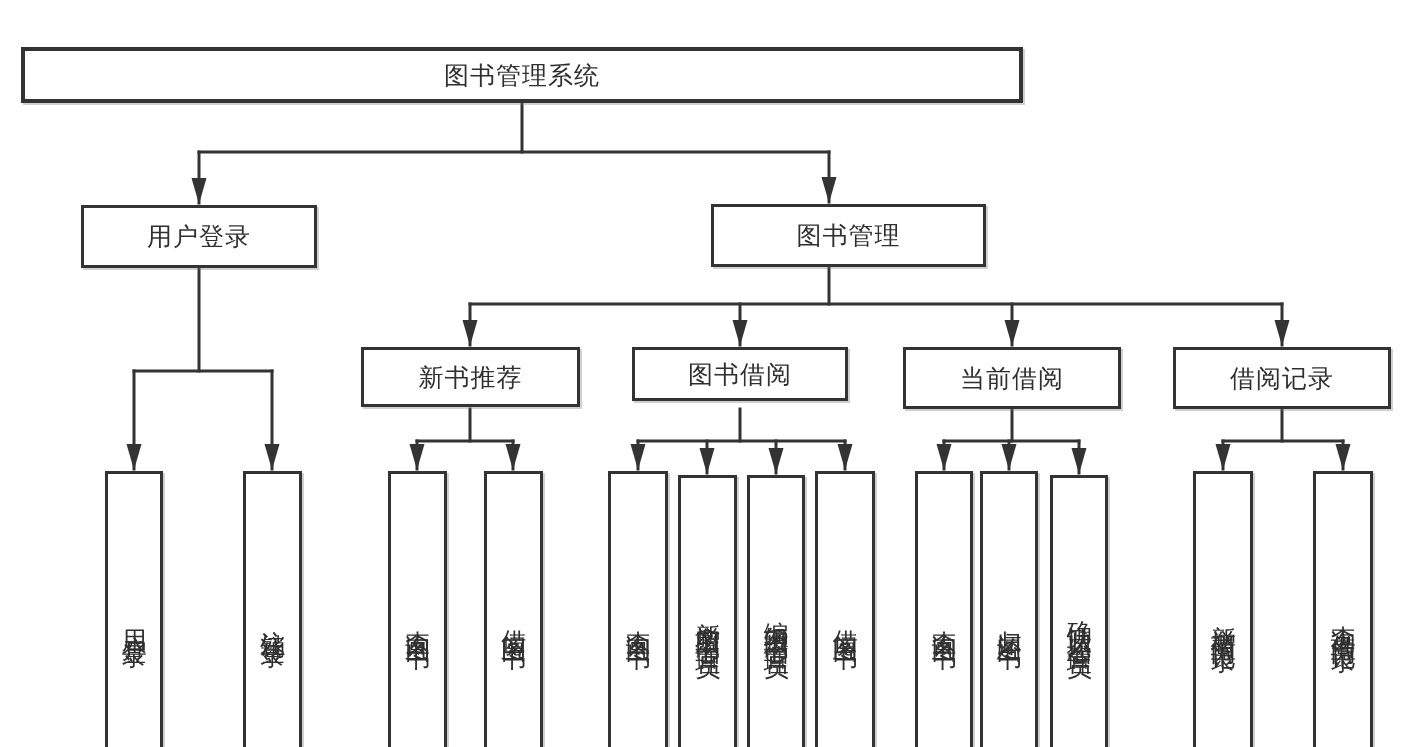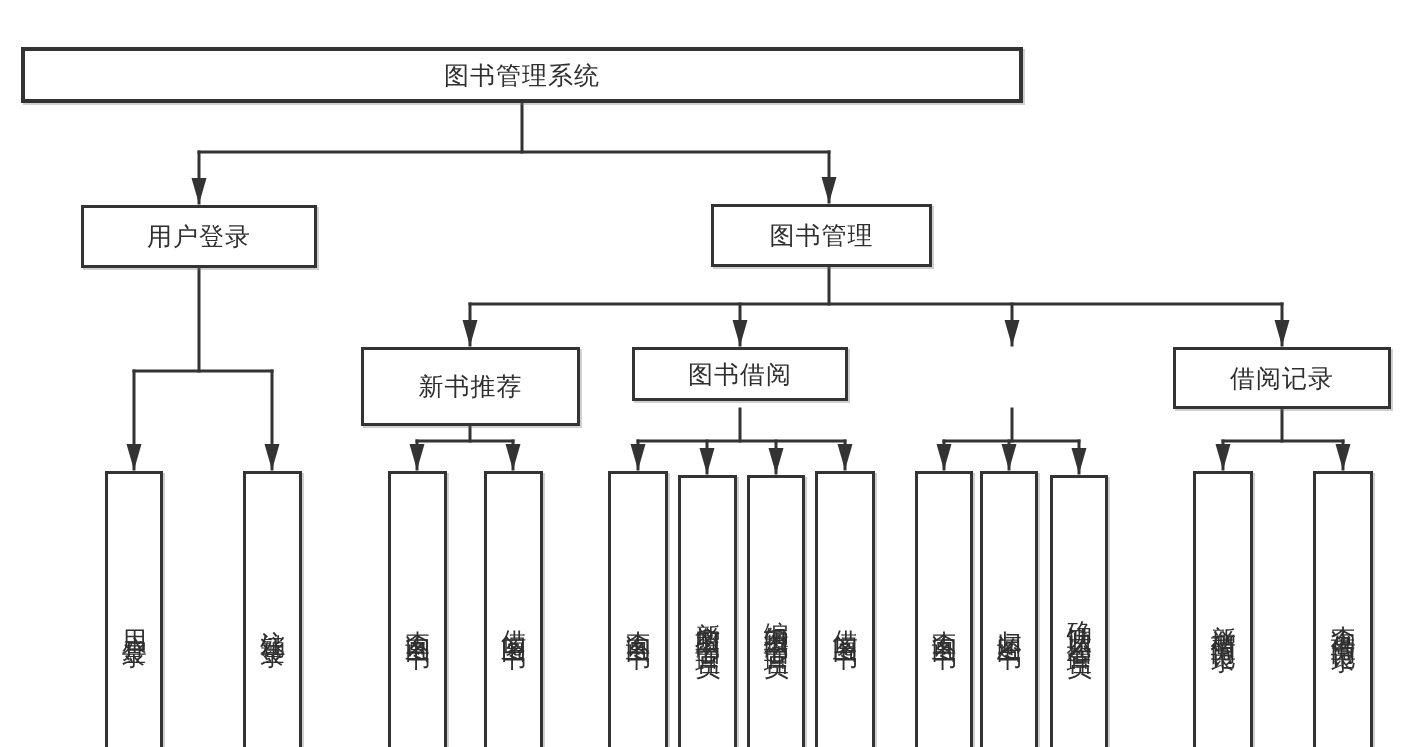--- a/index.html
+++ b/index.html
@@ -126,24 +126,25 @@
         <path d="M1223 407 H1343"></path>
         <line x1="1223" y1="407" x2="1223" y2="435" marker-end="url(#arw)"></line>
         <line x1="1343" y1="407" x2="1343" y2="435" marker-end="url(#arw)"></line>
       </g>
     </g>
   </svg>
 
   <div class="node h root" style="left:21px; top:13px; width:1002px; height:56px;">图书管理系统</div>
 
   <div class="node h" style="left:81px; top:171px; width:236px; height:63px;">用户登录</div>
-  <div class="node h" style="left:711px; top:170px; width:221px; height:63px;">图书管理</div>
+  <div class="node h" style="left:711px; top:170px; width:275px; height:63px;">图书管理</div>
 
-  <div class="node h" style="left:361px; top:313px; width:219px; height:79px;">新书推荐</div>
+  <div class="node h" style="left:361px; top:313px; width:219px; height:60px;">新书推荐</div>
   <div class="node h" style="left:632px; top:313px; width:216px; height:54px;">图书借阅</div>
+  <div class="node h" style="left:903px; top:313px; width:218px; height:62px;">当前借阅</div>
   <div class="node h" style="left:1173px; top:313px; width:218px; height:62px;text-align:center;">借阅记录</div>
 
   <div class="node v" style="left:105px; top:437px; width:58px; height:298px;">
     <span class="vtext">用户登录</span>
   </div>
   <div class="node v" style="left:243px; top:437px; width:59px; height:298px;">
     <span class="vtext">注销登录</span>
   </div>
 
   <div class="node v" style="left:388px; top:437px; width:59px; height:298px;">

